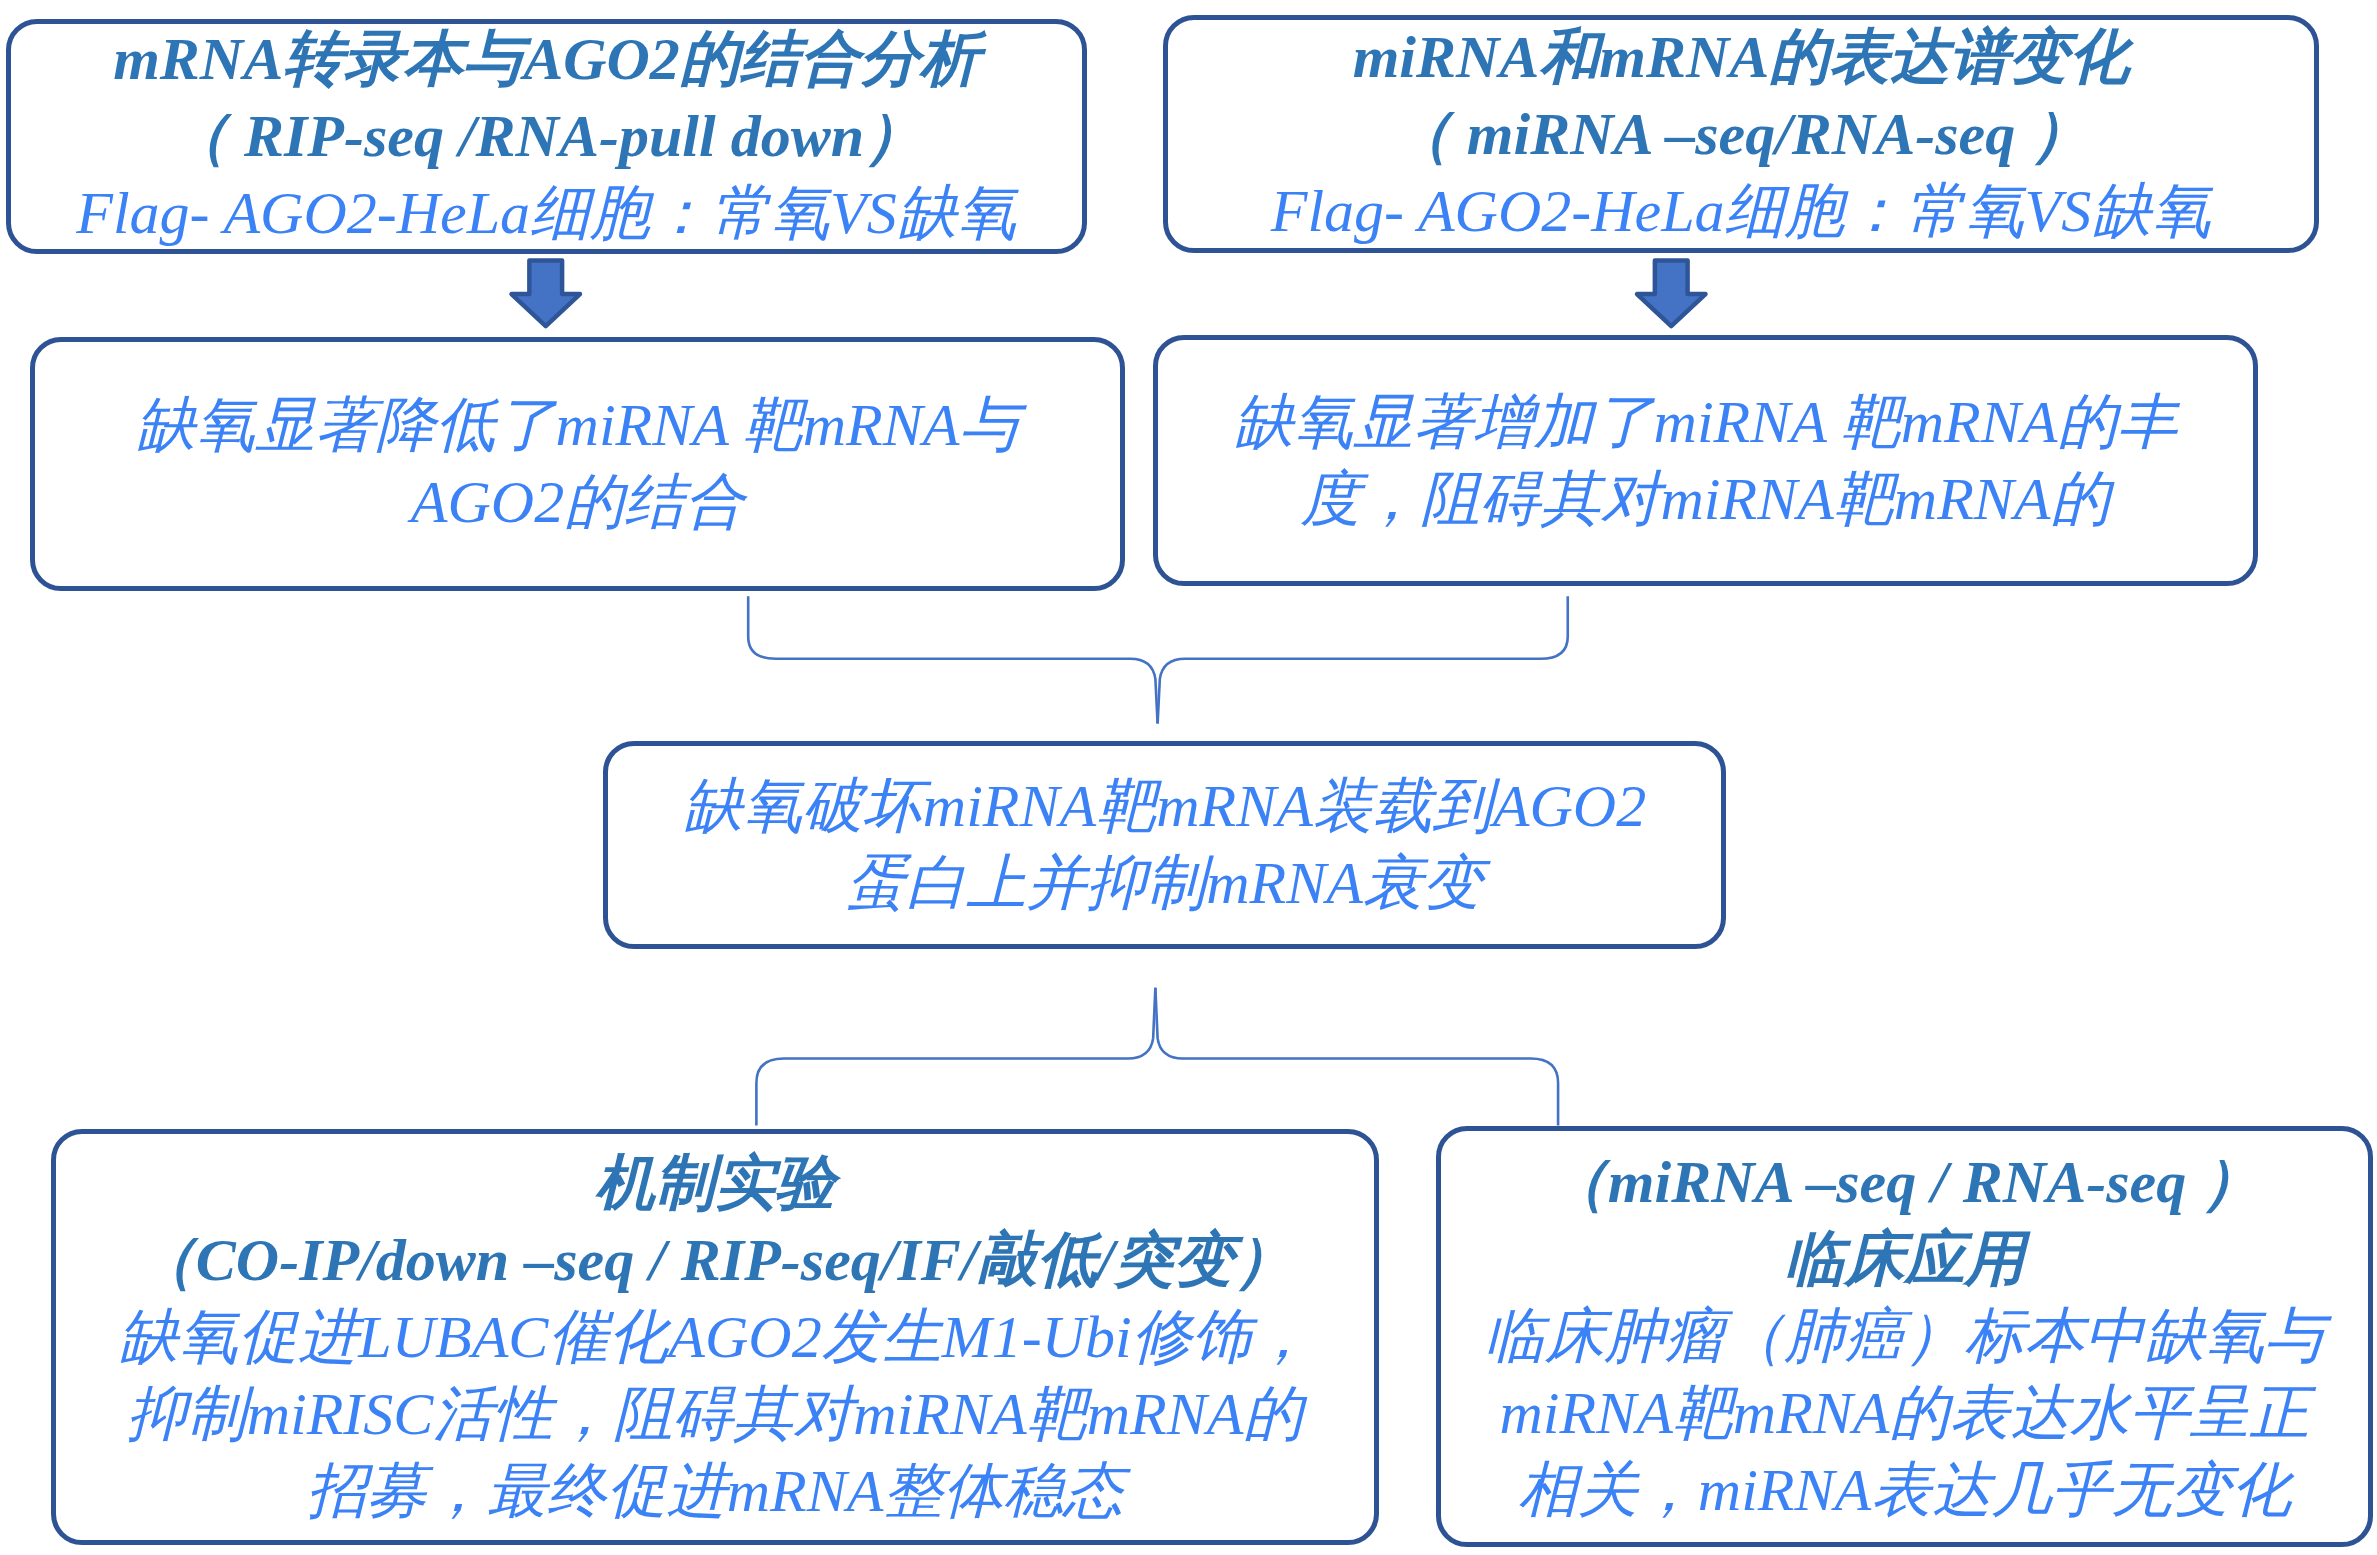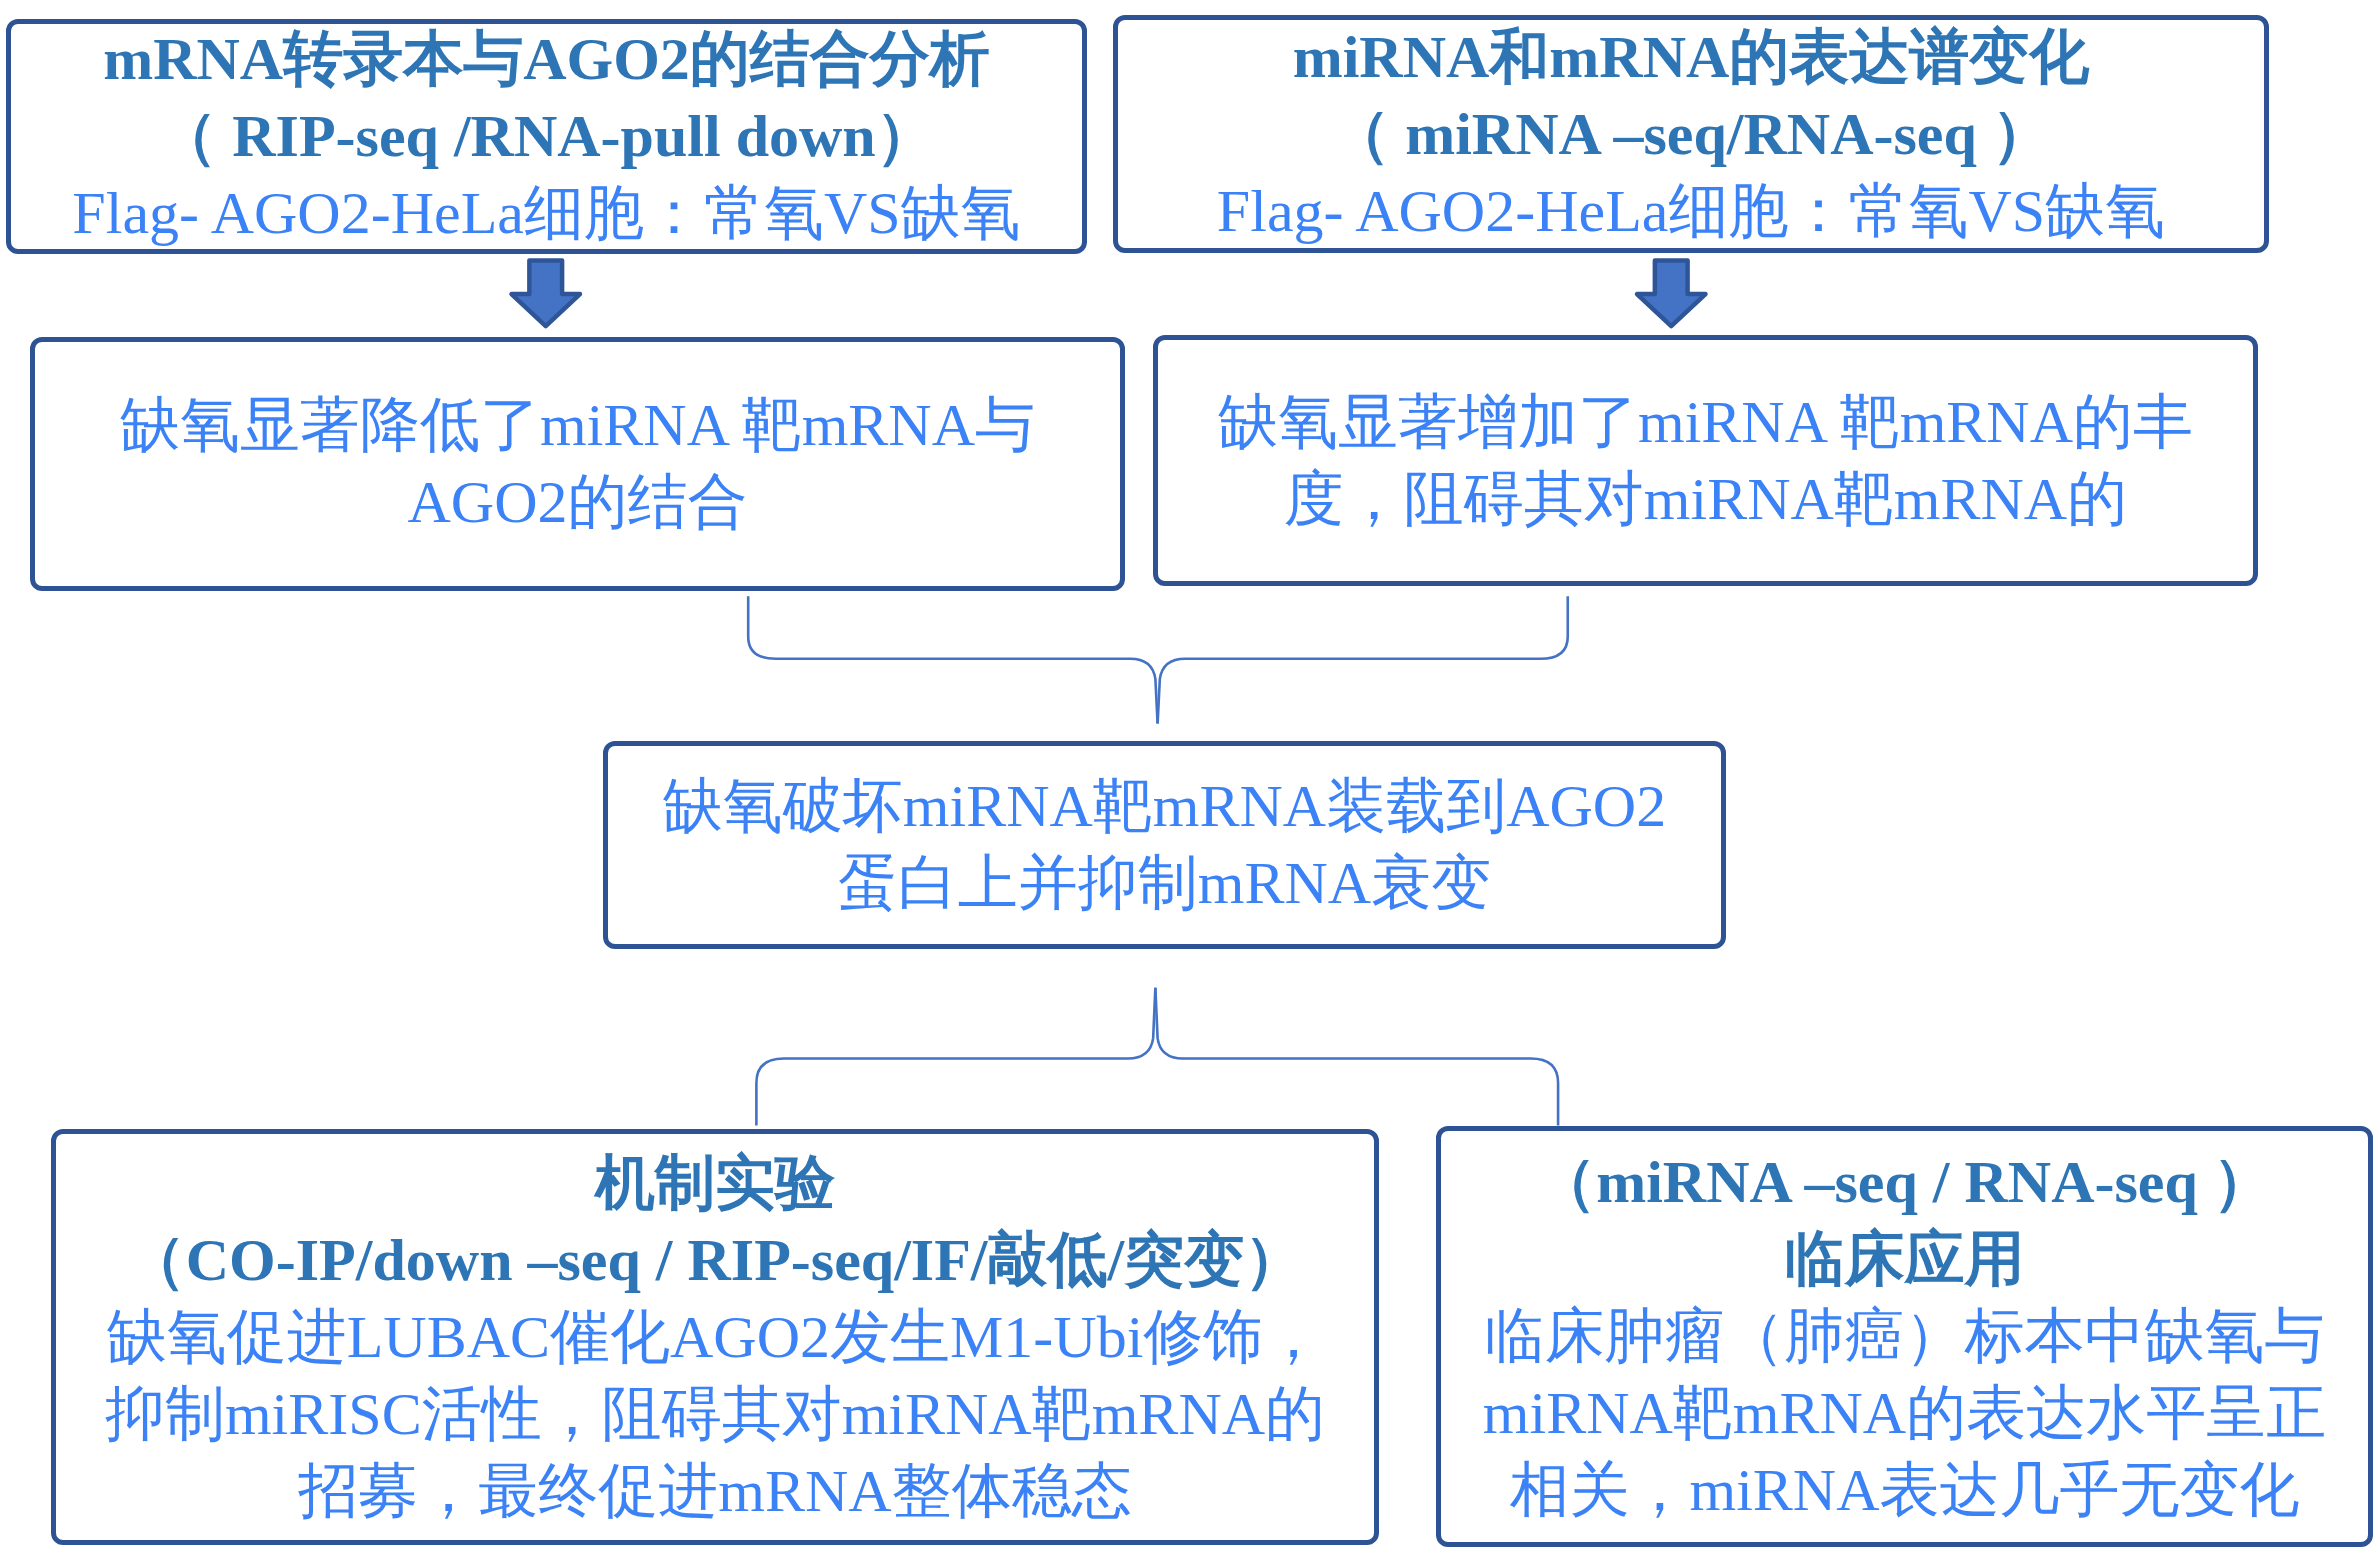--- a/index.html
+++ b/index.html
@@ -4,39 +4,40 @@
 <style>
   html,body{margin:0;padding:0;background:#ffffff;}
   body{
     width:2377px;height:1555px;position:relative;overflow:hidden;
     font-family:"Liberation Serif","DejaVu Serif",serif;
   }
   .box{
     position:absolute;
     background:#ffffff;
     border:5.2px solid #2E5395;
-    border-radius:12px;
+    border-radius:31px;
     box-sizing:border-box;
     display:flex;flex-direction:column;
     justify-content:center;align-items:center;
     text-align:center;
+    font-style:italic;
   }
   .line{
     white-space:nowrap;
     font-size:60px;
     line-height:77px;
     color:#3b82f6;
   }
   .blue{
     color:#2E75B6;
     font-weight:bold;
   }
   
   .box-tl{left:6px;   top:19.4px;   width:1081px; height:235px;}
-  .box-tr{left:1113px;top:15px;   width:1156px; height:238px;}
+  .box-tr{left:1163px;top:15px;   width:1156px; height:238px;}
   .box-ml{left:30px;  top:337px;  width:1095px; height:254px;}
   .box-mr{left:1153px;top:335px;  width:1105px; height:251px;}
   .box-c {left:603px; top:741px;  width:1123px; height:208px;}
   .box-bl{left:51px;  top:1129px; width:1328px; height:416px;}
   .box-br{left:1436px;top:1126px; width:937px; height:421px;}
   svg.overlay{position:absolute;left:0;top:0;width:2377px;height:1555px;pointer-events:none;}
 </style>
 </head>
 <body>
 

